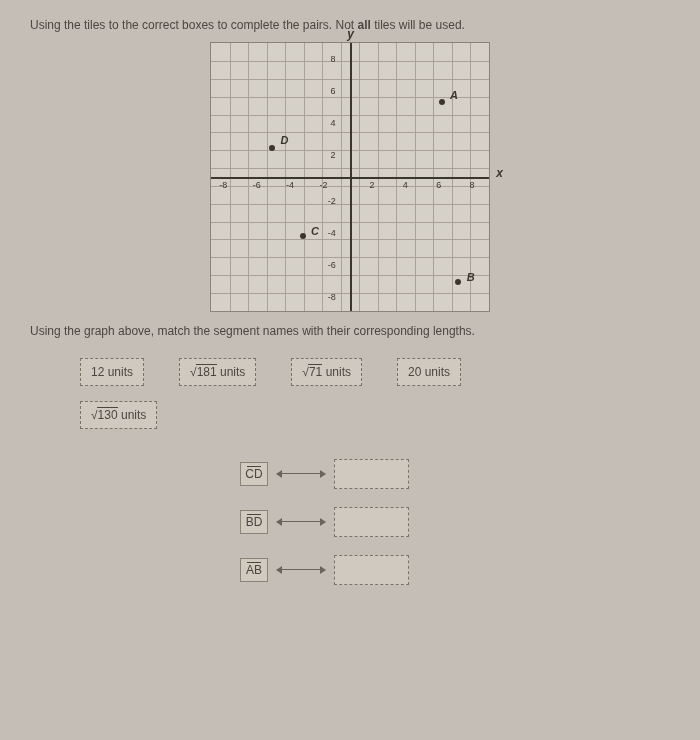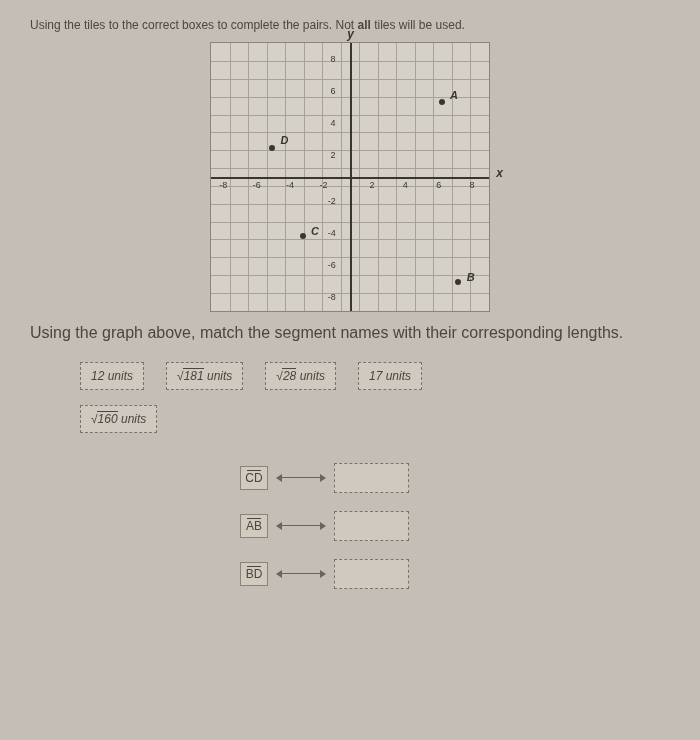--- a/index.html
+++ b/index.html
@@ -55,28 +55,27 @@
     font-size: 12px;
     font-weight: bold;
     font-style: italic;
     color: #3a362e;
   }
   .tick {
     position: absolute;
     font-size: 9px;
     color: #3a362e;
   }
-  .subinstr { font-size: 16px; margin: 10px 0 20px 0; }
+  .subinstr { font-size: 12px; margin: 10px 0 20px 0; }
 
   .tiles-row {
     display: flex;
-    gap: 22px;
+    gap: 35px;
     margin-left: 50px;
     margin-bottom: 15px;
-    font-style: italic;
   }
   .tile {
     border: 1px dashed #7a7468;
     background: #cfc9bf;
     padding: 6px 10px;
     font-size: 12px;
     color: #4a4640;
     cursor: grab;
     white-space: nowrap;
   }
@@ -207,48 +206,48 @@
     <div class="pt" style="left:22%;top:39%"></div>
     <span class="pt-label" style="left:25%;top:34%">D</span>
   </div>
 </div>
 
 <div class="subinstr">Using the graph above, match the segment names with their corresponding lengths.</div>
 
 <div class="tiles-row">
   <div class="tile"><span>12 units</span></div>
   <div class="tile"><span class="rad"></span><span class="sqrt">181</span><span> units</span></div>
-  <div class="tile"><span class="rad"></span><span class="sqrt">28</span><span> units</span></div>
-  <div class="tile"><span>17 units</span></div>
+  <div class="tile"><span class="rad"></span><span class="sqrt">71</span><span> units</span></div>
+  <div class="tile"><span>20 units</span></div>
 </div>
 <div class="tiles-row">
-  <div class="tile"><span class="rad"></span><span class="sqrt">160</span><span> units</span></div>
+  <div class="tile"><span class="rad"></span><span class="sqrt">130</span><span> units</span></div>
 </div>
 
 <div class="pairs">
   <div class="pair-row">
     <div class="seglabel"><div class="bar"></div><span>CD</span></div>
     <div class="dblarrow">
         <div class="al"></div>
         <div class="line"></div>
         <div class="ar"></div>
       </div>
     <div class="dropzone"></div>
   </div>
   <div class="pair-row">
+    <div class="seglabel"><div class="bar"></div><span>BD</span></div>
+    <div class="dblarrow">
+        <div class="al"></div>
+        <div class="line"></div>
+        <div class="ar"></div>
+      </div>
+    <div class="dropzone"></div>
+  </div>
+  <div class="pair-row">
     <div class="seglabel"><div class="bar"></div><span>AB</span></div>
     <div class="dblarrow">
         <div class="al"></div>
         <div class="line"></div>
         <div class="ar"></div>
       </div>
     <div class="dropzone"></div>
   </div>
-  <div class="pair-row">
-    <div class="seglabel"><div class="bar"></div><span>BD</span></div>
-    <div class="dblarrow">
-        <div class="al"></div>
-        <div class="line"></div>
-        <div class="ar"></div>
-      </div>
-    <div class="dropzone"></div>
-  </div>
 </div>
 
 </body></html>

